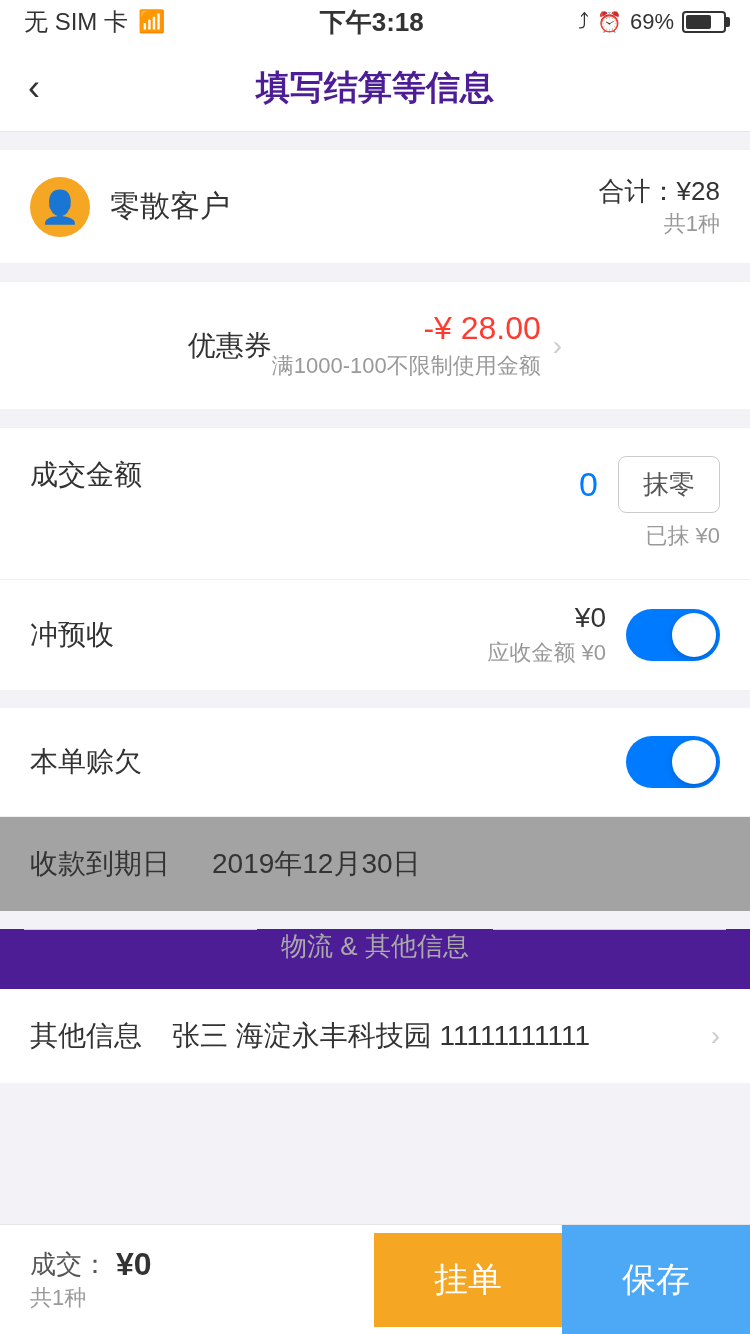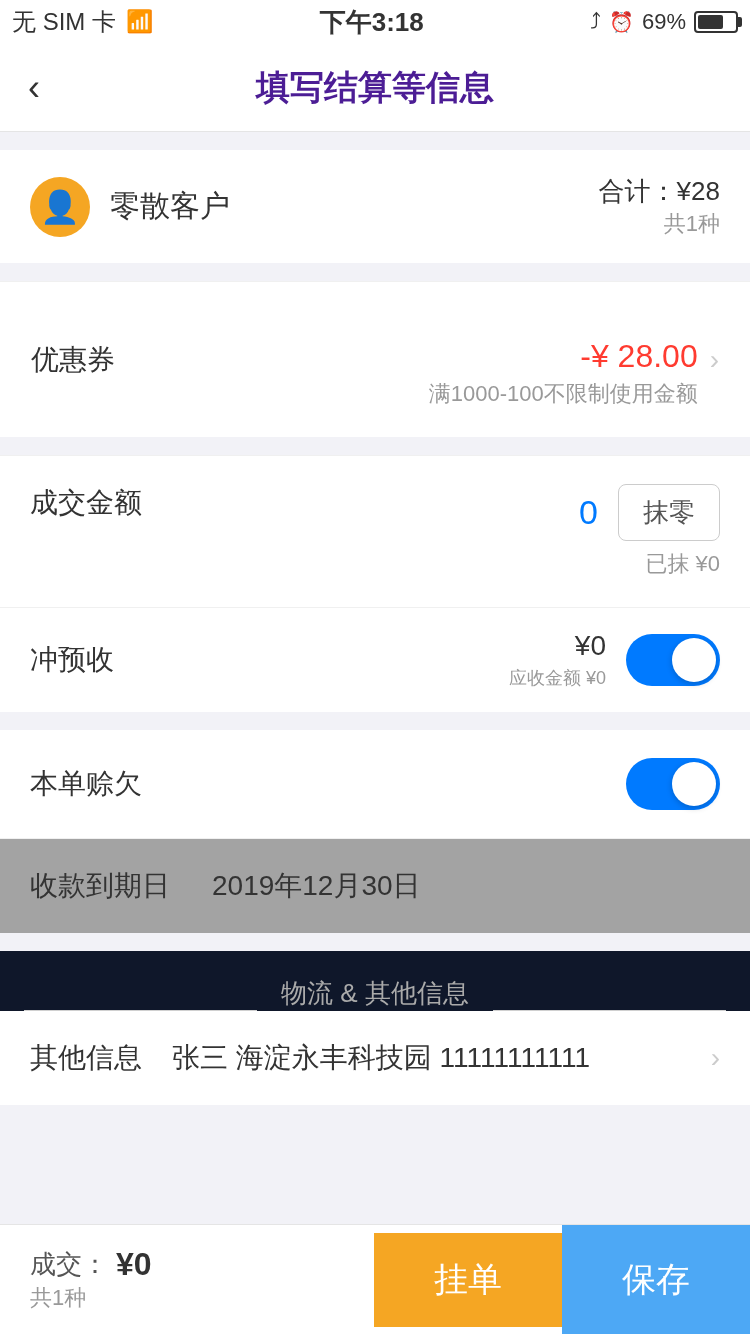--- a/index.html
+++ b/index.html
@@ -14,21 +14,21 @@
       position: relative;
     }
 
     
     .status-bar {
       height: 44px;
       background: #fff;
       display: flex;
       align-items: center;
       justify-content: space-between;
-      padding: 0 12px;
+      padding: 0 24px;
       font-size: 24px;
       font-weight: 500;
     }
     .status-left { display: flex; align-items: center; gap: 10px; }
     .status-right { display: flex; align-items: center; gap: 8px; }
     .wifi-icon { font-size: 22px; }
     .battery-box {
       display: inline-flex; align-items: center;
       border: 2px solid #333; border-radius: 4px;
       width: 44px; height: 22px; padding: 2px; position: relative;
@@ -92,28 +92,28 @@
     }
     .customer-name { font-size: 30px; font-weight: 500; color: #333; }
     .customer-right { text-align: right; }
     .total-label { font-size: 26px; color: #333; }
     .total-count { font-size: 22px; color: #999; }
 
     
     .row-item {
       display: flex;
       align-items: center;
-      justify-content: space-between;
+      justify-content: center;
       padding: 28px 31px;
       background: #fff;
       border-top: 1px solid #f0f0f0;
       min-height: 88px;
     }
     .row-label { font-size: 28px; color: #333; }
-    .discount-amount { font-size: 32px; color: #ff3b30; font-weight: 500; margin-top: 28px; }
+    .discount-amount { font-size: 32px; color: #ff3b30; font-weight: 500; }
     .discount-sub { font-size: 22px; color: #999; margin-top: 4px; }
     .chevron { font-size: 28px; color: #ccc; }
 
     
     .deal-row {
       display: flex;
       align-items: flex-start;
       justify-content: space-between;
       padding: 28px 30px;
       background: #fff;
@@ -138,21 +138,21 @@
       display: flex;
       align-items: center;
       justify-content: space-between;
       padding: 22px 30px;
       background: #fff;
       border-top: 1px solid #f0f0f0;
       min-height: 88px;
     }
     .pre-amounts { text-align: right; }
     .pre-main { font-size: 28px; color: #333; font-weight: 500; }
-    .pre-sub { font-size: 18px; color: #999; margin-top: 4px; }
+    .pre-sub { font-size: 22px; color: #999; margin-top: 4px; }
     .pre-right { display: flex; align-items: center; gap: 20px; }
 
     
     .toggle {
       width: 94px;
       height: 52px;
       border-radius: 26px;
       background: #007aff;
       position: relative;
       cursor: pointer;
@@ -188,24 +188,24 @@
       background: #a3a3a3;
       border-top: 1px solid #f0f0f0;
       min-height: 88px;
       gap: 12px;
     }
     .due-label { font-size: 28px; color: #333; margin-right: 30px; }
     .due-date { font-size: 28px; color: #333; }
 
     
     .section-divider {
-      background: #0f172a;
+      background: #4c1d95;
       height: 60px;
       display: flex;
-      align-items: flex-end;
+      align-items: flex-start;
       justify-content: center;
     }
     .divider-line {
       flex: 1;
       height: 1px;
       background: #d0d0d0;
       margin: 0 24px;
     }
     .divider-text { font-size: 26px; color: #aaa; white-space: nowrap; }
 

